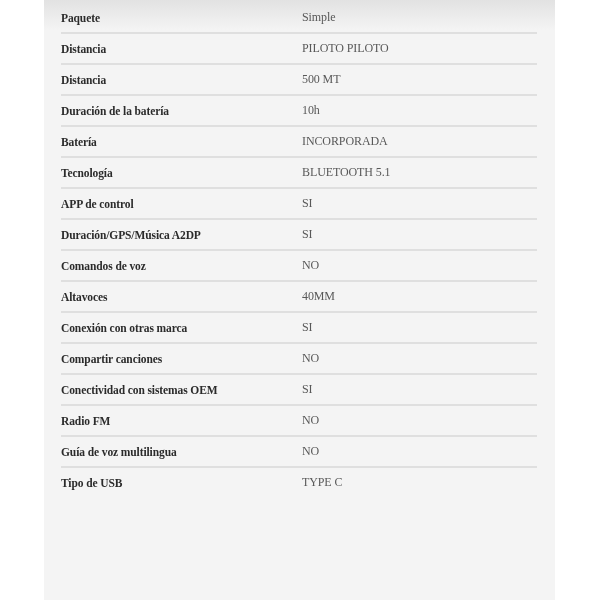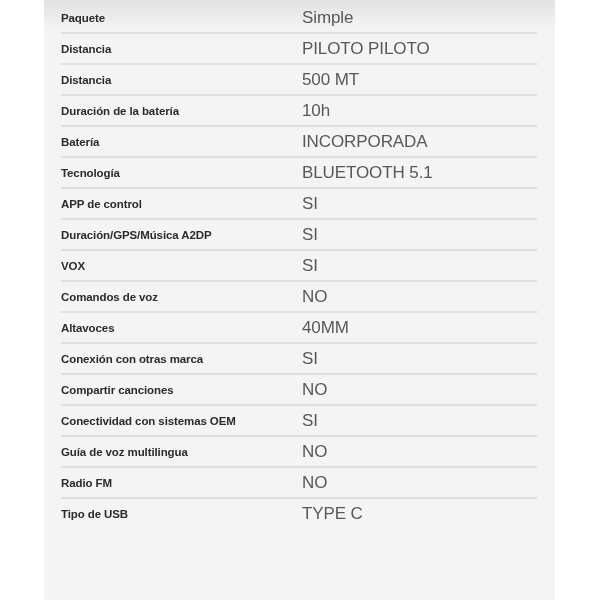--- a/index.html
+++ b/index.html
@@ -25,41 +25,41 @@
     position: absolute;
     left: 0; right: 0; top: 0;
     height: 30px;
     background: linear-gradient(to bottom, #e2e2e2 0%, rgba(244,244,244,0) 100%);
     pointer-events: none;
   }
   .spec-table {
     position: relative;
     width: 476px;
     border-collapse: collapse;
-    font-family: Liberation Sans, sans-serif;
+    font-family: Liberation Serif, serif;
   }
   .spec-row td {
     height: 29px;
     padding: 0;
     vertical-align: middle;
     border-bottom: 2px solid #dfdfdf;
   }
   .spec-row:last-child td {
     border-bottom: none;
   }
   .spec-label {
     width: 241px;
     padding-left: 0;
     font-size: 11.5px;
     font-weight: bold;
     color: #2b2b2b;
     letter-spacing: -0.1px;
   }
   .spec-value {
-    font-size: 17px;
+    font-size: 12px;
     font-weight: normal;
     color: #585858;
     letter-spacing: -0.1px;
   }
 </style>
 </head>
 <body>
 
 <div class="panel">
   <table class="spec-table">
@@ -90,49 +90,45 @@
       </tr>
       <tr class="spec-row">
         <td class="spec-label">APP de control</td>
         <td class="spec-value">SI</td>
       </tr>
       <tr class="spec-row">
         <td class="spec-label">Duración/GPS/Música A2DP</td>
         <td class="spec-value">SI</td>
       </tr>
       <tr class="spec-row">
-        <td class="spec-label">VOX</td>
-        <td class="spec-value">SI</td>
-      </tr>
-      <tr class="spec-row">
         <td class="spec-label">Comandos de voz</td>
         <td class="spec-value">NO</td>
       </tr>
       <tr class="spec-row">
         <td class="spec-label">Altavoces</td>
         <td class="spec-value">40MM</td>
       </tr>
       <tr class="spec-row">
         <td class="spec-label">Conexión con otras marca</td>
         <td class="spec-value">SI</td>
       </tr>
       <tr class="spec-row">
         <td class="spec-label">Compartir canciones</td>
         <td class="spec-value">NO</td>
       </tr>
       <tr class="spec-row">
         <td class="spec-label">Conectividad con sistemas OEM</td>
         <td class="spec-value">SI</td>
       </tr>
       <tr class="spec-row">
-        <td class="spec-label">Guía de voz multilingua</td>
+        <td class="spec-label">Radio FM</td>
         <td class="spec-value">NO</td>
       </tr>
       <tr class="spec-row">
-        <td class="spec-label">Radio FM</td>
+        <td class="spec-label">Guía de voz multilingua</td>
         <td class="spec-value">NO</td>
       </tr>
       <tr class="spec-row">
         <td class="spec-label">Tipo de USB</td>
         <td class="spec-value">TYPE C</td>
       </tr>
     </tbody>
   </table>
 </div>
 

